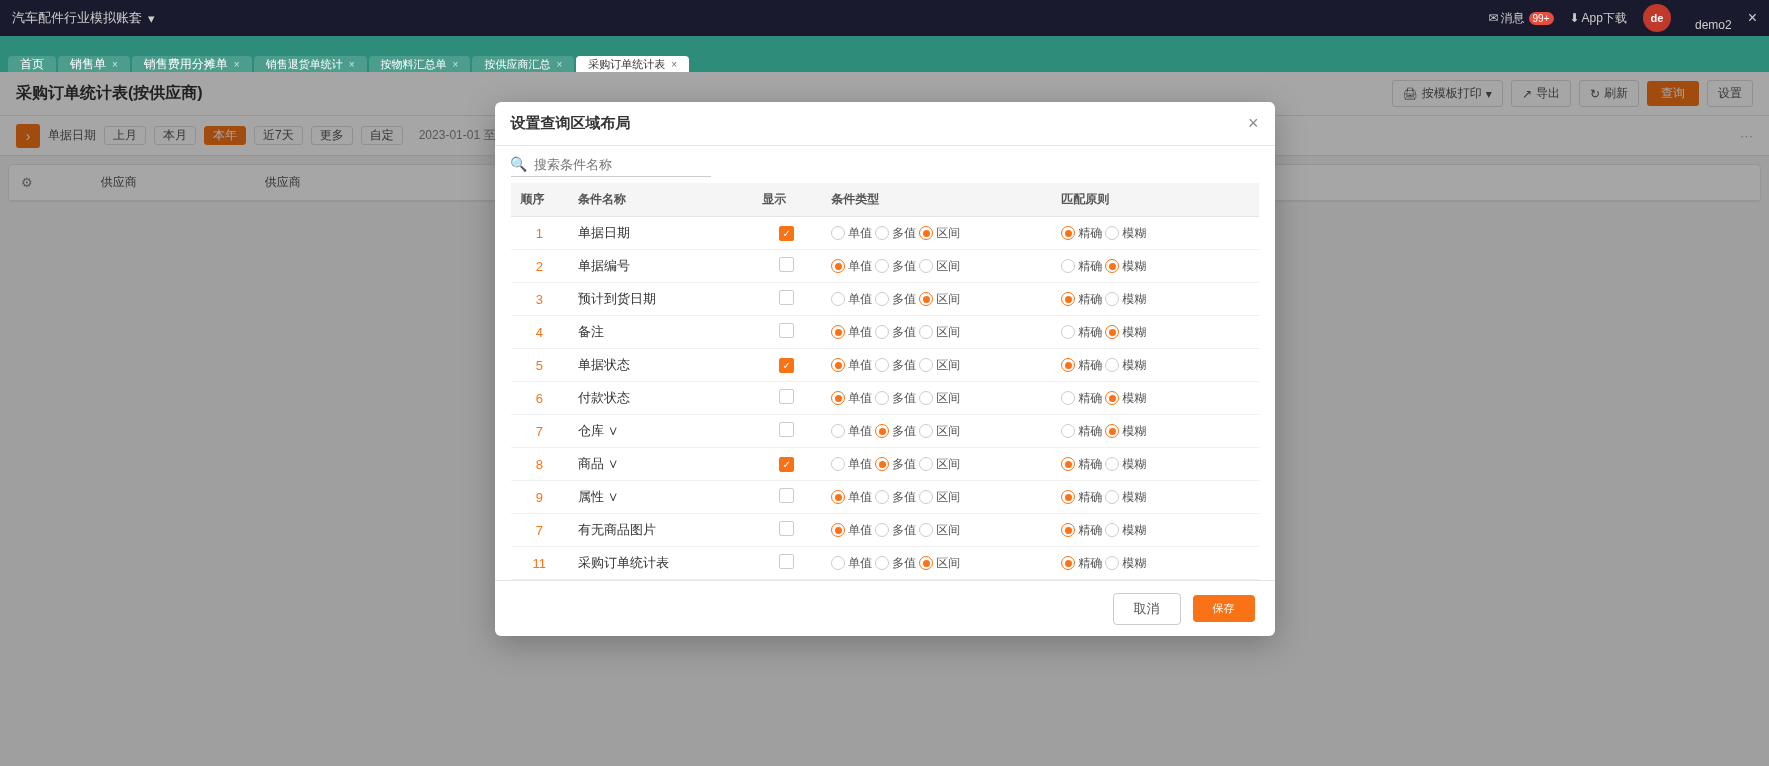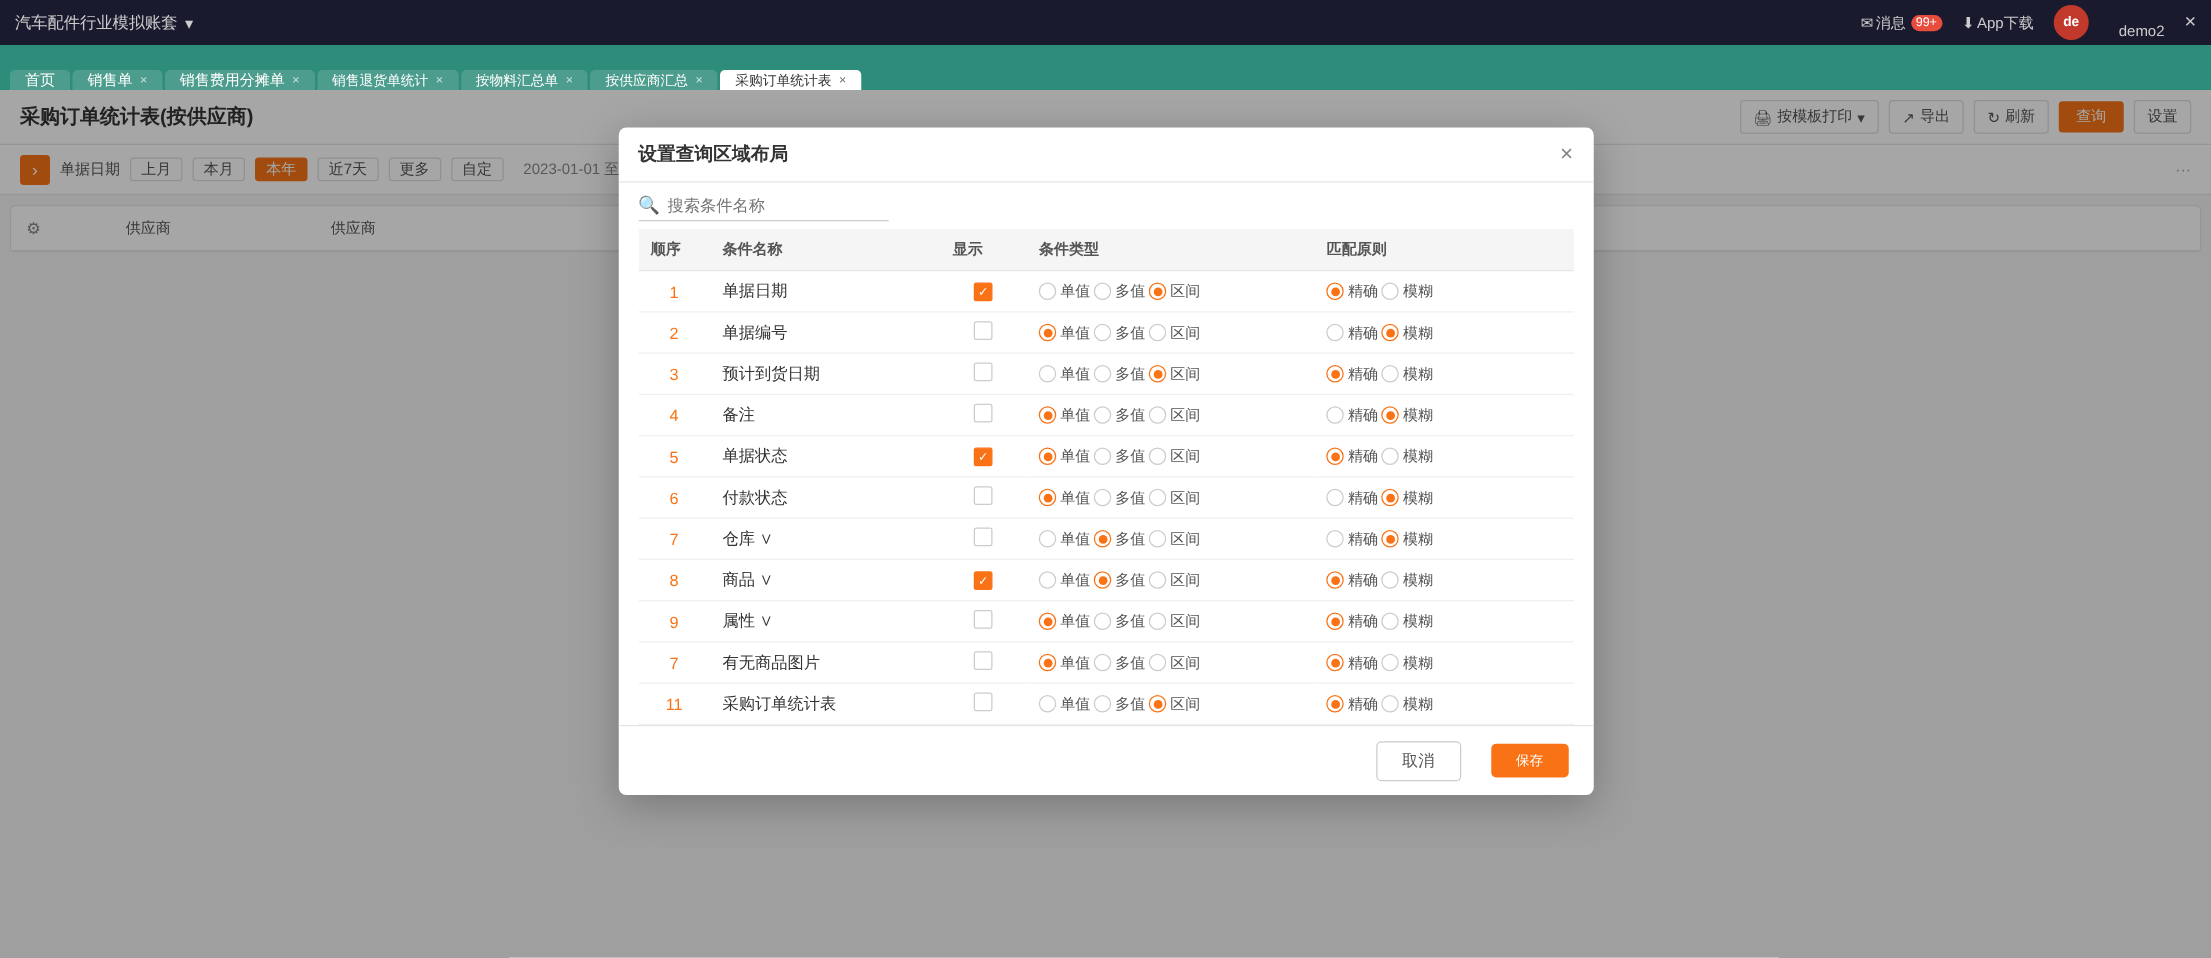--- a/index.html
+++ b/index.html
@@ -261,21 +261,21 @@
     }
 
     
     .modal-footer {
       height: 56px;
       border-top: 1px solid #e5e5e5;
       display: flex;
       align-items: center;
       justify-content: flex-end;
       padding: 0 20px;
-      gap: 24px;
+      gap: 12px;
     }
     .btn-cancel {
       padding: 6px 20px;
       border: 1px solid #ccc;
       background: #fff;
       color: #555;
       border-radius: 4px;
       cursor: pointer;
       font-size: 13px;
     }

